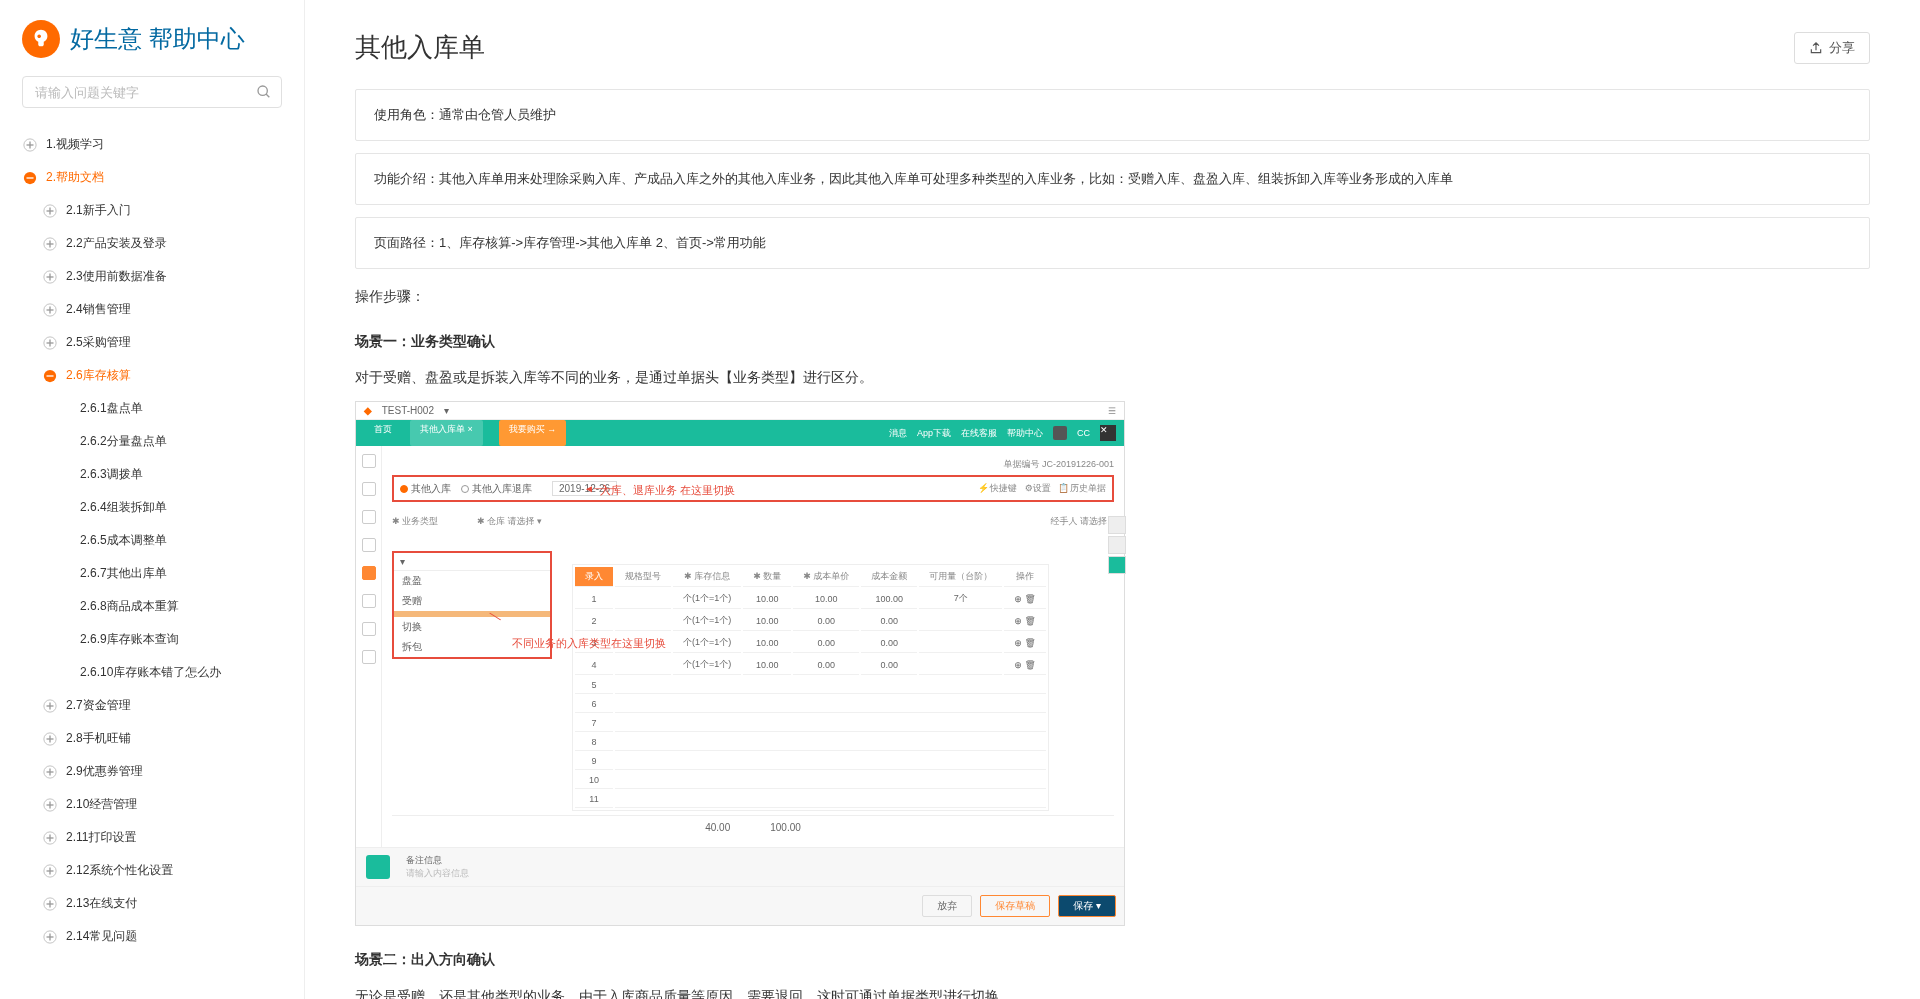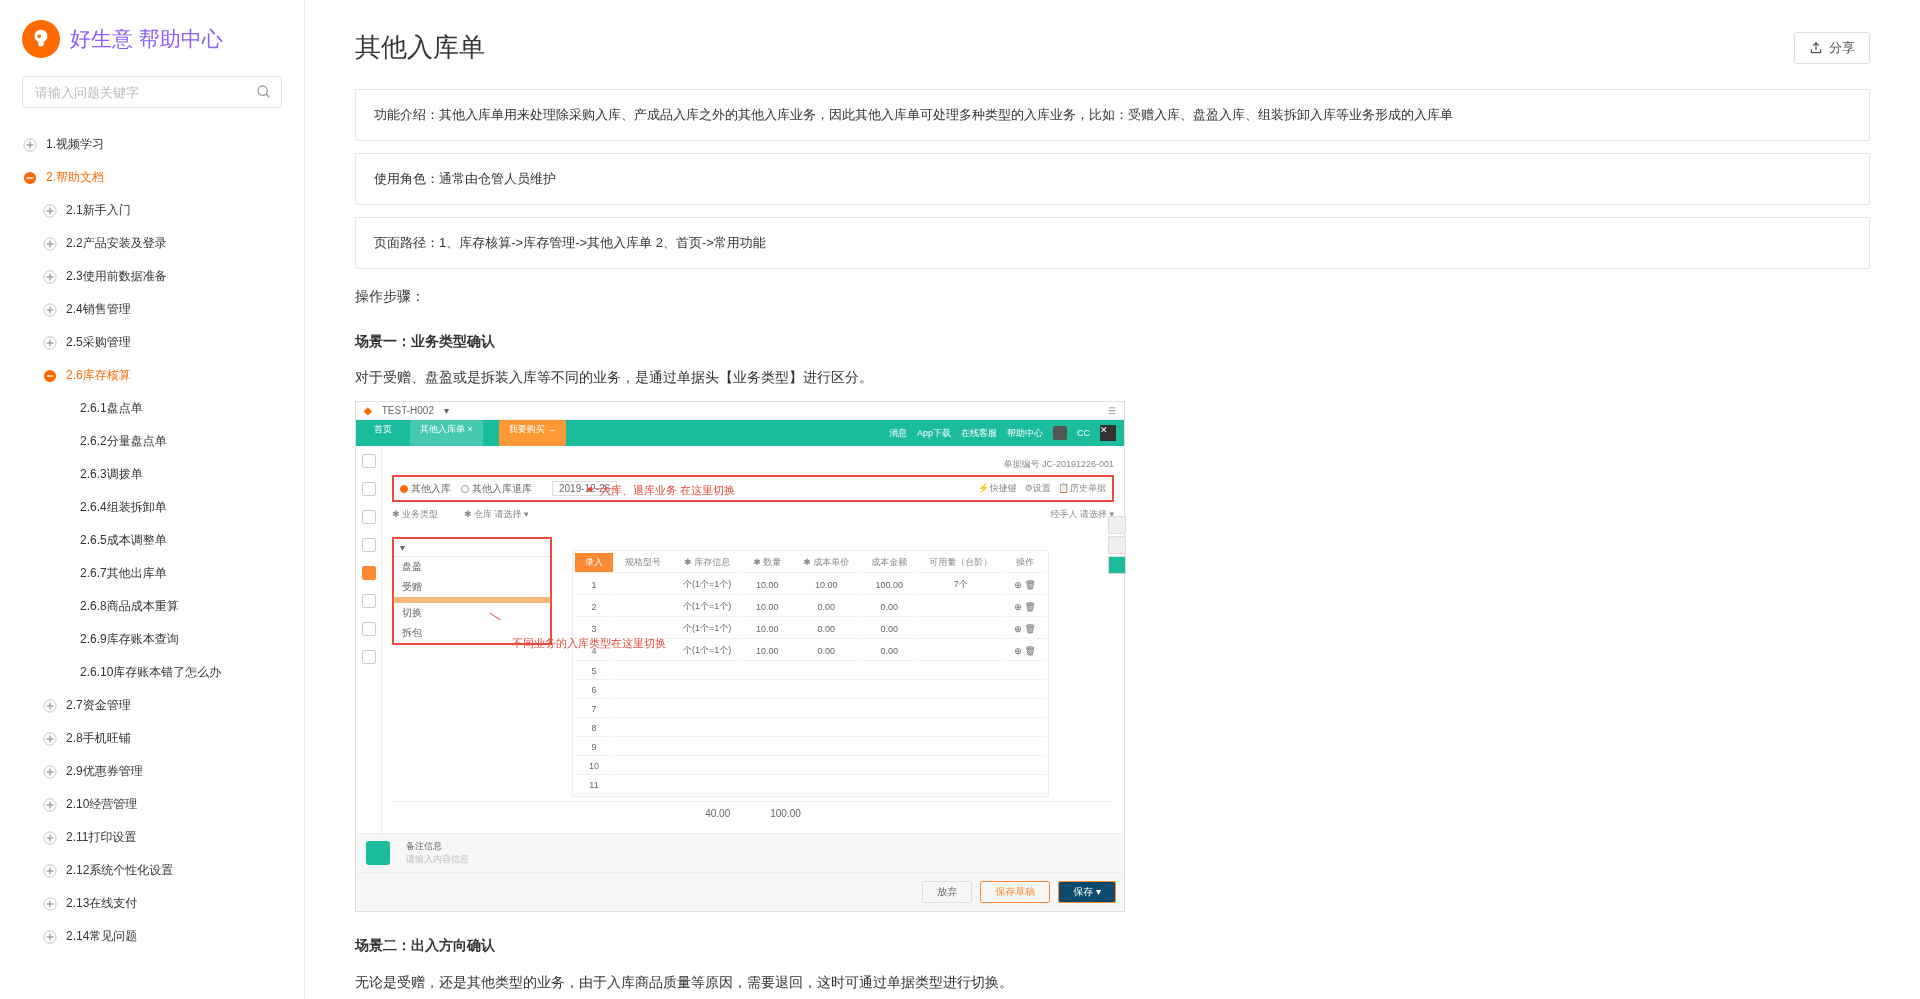--- a/index.html
+++ b/index.html
@@ -2,21 +2,21 @@
 <html><head>
 <meta charset="utf-8">
 <style>
 *{margin:0;padding:0;box-sizing:border-box}
 body{font-family:"Microsoft YaHei","PingFang SC",sans-serif;font-size:14px;color:#333;background:#fff}
 .layout{display:flex;min-height:100vh}
 .sidebar{width:305px;flex-shrink:0;padding:20px 22px;border-right:1px solid #eee}
 .logo-row{display:flex;align-items:center;margin-bottom:18px}
 .logo{width:38px;height:38px;border-radius:50%;background:#ff6a00;display:flex;align-items:center;justify-content:center;margin-right:10px}
 .logo svg{width:22px;height:22px}
-.site-title{font-size:21px;color:#8b5cf6}
+.site-title{font-size:24px;color:#0369a1}
 .search-wrap{position:relative;margin-bottom:20px}
 .search-input{width:100%;height:32px;border:1px solid #e0e0e0;border-radius:4px;padding:0 36px 0 12px;font-size:13px;color:#333;outline:none}
 .search-input::placeholder{color:#bbb}
 .search-icon{position:absolute;right:10px;top:50%;transform:translateY(-50%);color:#999;width:16px;height:16px}
 .nav{list-style:none}
 .nav-item{display:flex;align-items:center;padding:8px 0;cursor:pointer;color:#333;font-size:12px}
 .nav-item.lvl1{padding-left:0}
 .nav-item.lvl2{padding-left:20px}
 .nav-item.lvl3{padding-left:58px}
 .nav-item .toggle{width:16px;height:16px;margin-right:8px;display:flex;align-items:center;justify-content:center;flex-shrink:0}
@@ -287,24 +287,24 @@
       <h1 class="page-title">其他入库单</h1>
       <button class="share-btn">
         <svg width="14" height="14" viewBox="0 0 24 24" fill="none" stroke="currentColor" stroke-width="2">
             <path d="M4 14v6h16v-6M12 3v13M7 8l5-5 5 5"></path>
           </svg>
         <span>分享</span>
       </button>
     </div>
 
     <div class="info-box">
+      <span class="info-label">使用角色：</span><span>通常由仓管人员维护</span>
+    </div>
+    <div class="info-box">
       <span class="info-label">功能介绍：</span><span>其他入库单用来处理除采购入库、产成品入库之外的其他入库业务，因此其他入库单可处理多种类型的入库业务，比如：受赠入库、盘盈入库、组装拆卸入库等业务形成的入库单</span>
-    </div>
-    <div class="info-box">
-      <span class="info-label">使用角色：</span><span>通常由仓管人员维护</span>
     </div>
     <div class="info-box">
       <span class="info-label">页面路径：</span><span>1、库存核算-&gt;库存管理-&gt;其他入库单 2、首页-&gt;常用功能</span>
     </div>
 
     <div class="content">
       <p class="section-label">操作步骤：</p>
       <p class="scene-title">场景一：业务类型确认</p>
       <p>对于受赠、盘盈或是拆装入库等不同的业务，是通过单据头【业务类型】进行区分。</p>
 
@@ -358,21 +358,21 @@
                 </span>
               <span class="date">2019-12-26</span>
               <span class="ss-note" style="left:206px;top:6px">入库、退库业务 在这里切换</span>
               <span class="ss-arrow" style="left:190px;top:6px">◄───</span>
               <div style="margin-left:auto;display:flex;gap:8px;font-size:9px;color:#888">
                 <span>⚡<span>快捷键</span></span>
                 <span>⚙<span>设置</span></span>
                 <span>📋<span>历史单据</span></span>
               </div>
             </div>
-            <div style="display:flex;gap:26px;padding:6px 0;font-size:9px;color:#888">
+            <div style="display:flex;gap:39px;padding:13px 0;font-size:9px;color:#888">
               <span>✱ <span>业务类型</span></span>
               <span>✱ <span>仓库</span> <span>请选择</span> ▾</span>
               <span style="margin-left:auto"><span>经手人</span> <span>请选择</span> ▾</span>
             </div>
             <div class="ss-dropdown">
               <div class="dd-head">▾</div>
               <div class="dd-item">盘盈</div>
               <div class="dd-item">受赠</div>
               <div class="dd-item hl"></div>
               <div class="dd-item">切换</div>

